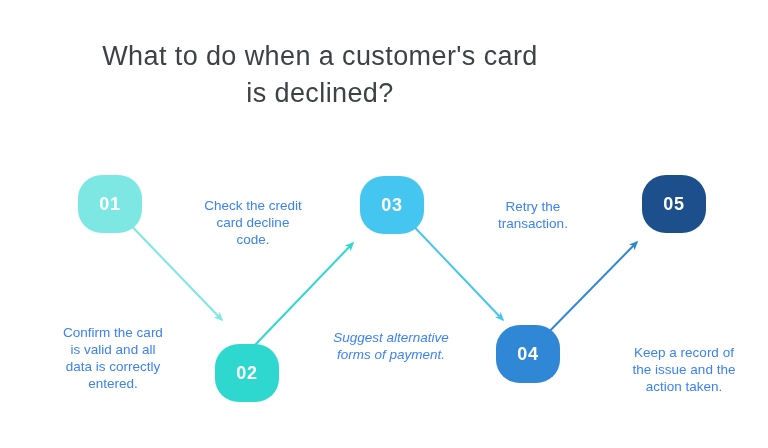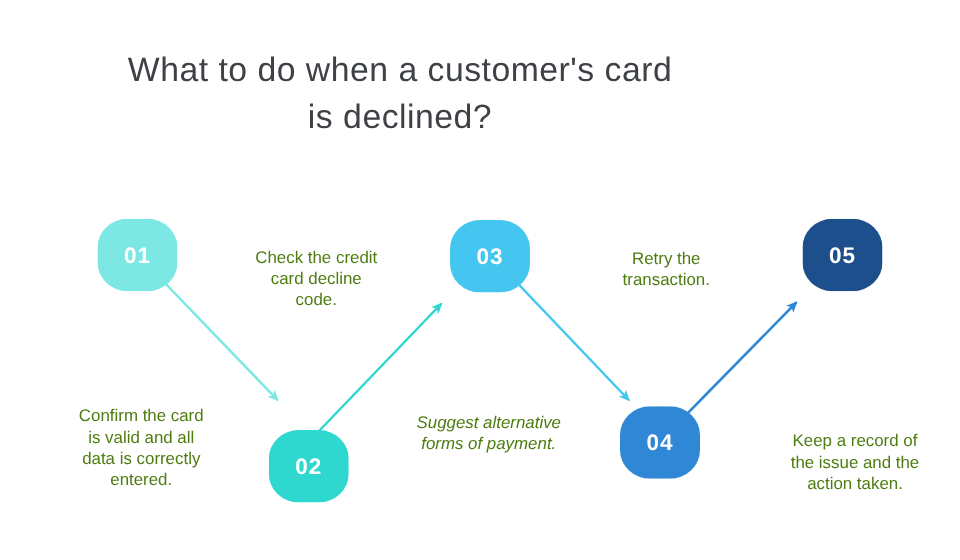--- a/index.html
+++ b/index.html
@@ -57,21 +57,21 @@
     color: #ffffff;
     font-size: 18px;
     font-weight: 700;
     letter-spacing: 0.8px;
   }
   .desc {
     position: absolute;
     text-align: center;
     font-size: 13.5px;
     line-height: 17px;
-    color: #4d7c0f;
+    color: #3b82f6;
   }
   .dline { display: block; }
 </style>
 </head>
 <body>
 
 <div class="canvas">
 
   <h1 class="title">
     <span class="title-line">What to do when a customer's card</span>

